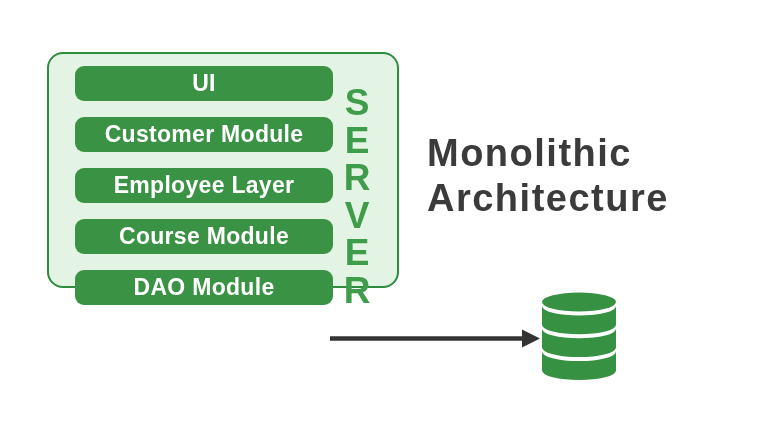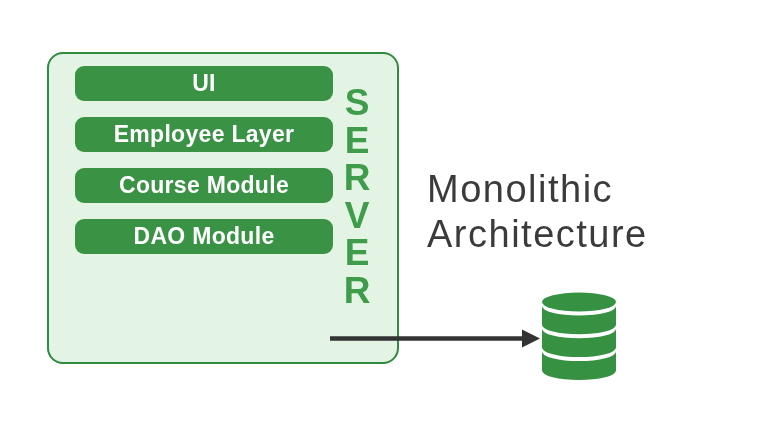--- a/index.html
+++ b/index.html
@@ -15,21 +15,21 @@
     overflow: hidden;
     font-family: "Liberation Sans", "DejaVu Sans", sans-serif;
   }
 
   
   .server-box {
     position: absolute;
     left: 47px;
     top: 52px;
     width: 352px;
-    height: 312px;
+    height: 236px;
     box-sizing: border-box;
     background: var(--container-fill, #e3f3e4);
     border: 2px solid var(--container-border, #2e8b3f);
     border-radius: 16px;
     z-index: 1;
   }
 
   
   .modules {
     position: absolute;
@@ -72,25 +72,24 @@
   }
 
   
   .title {
     position: absolute;
     left: 427px;
     top: 131px;
     color: var(--title-text, #3b3b3b);
     font-size: 38px;
     line-height: 45px;
-    font-weight: 400;
+    font-weight: 700;
     letter-spacing: 1.5px;
     white-space: nowrap;
     z-index: 2;
-    margin-top: 36px;
   }
   .title span { display: block; }
 
   
   .arrow-svg {
     position: absolute;
     left: 330px;
     top: 328px;
     z-index: 3;
   }
@@ -119,20 +118,23 @@
 <body>
 
 <div class="canvas">
 
   <div class="server-box">
     <div class="modules">
       <div class="module">
         <span class="module-label">UI</span>
       </div>
       <div class="module">
+        <span class="module-label">Customer Module</span>
+      </div>
+      <div class="module">
         <span class="module-label">Employee Layer</span>
       </div>
       <div class="module">
         <span class="module-label">Course Module</span>
       </div>
       <div class="module">
         <span class="module-label">DAO Module</span>
       </div>
     </div>
 

